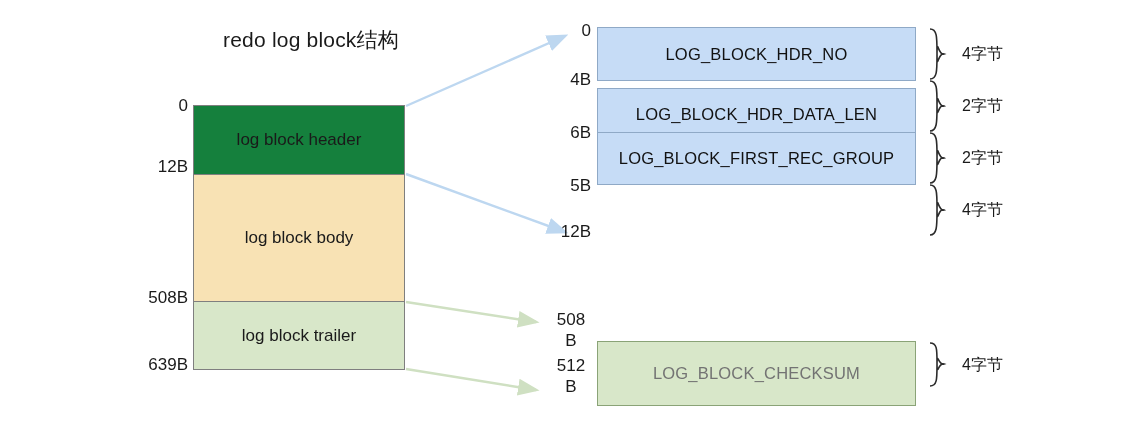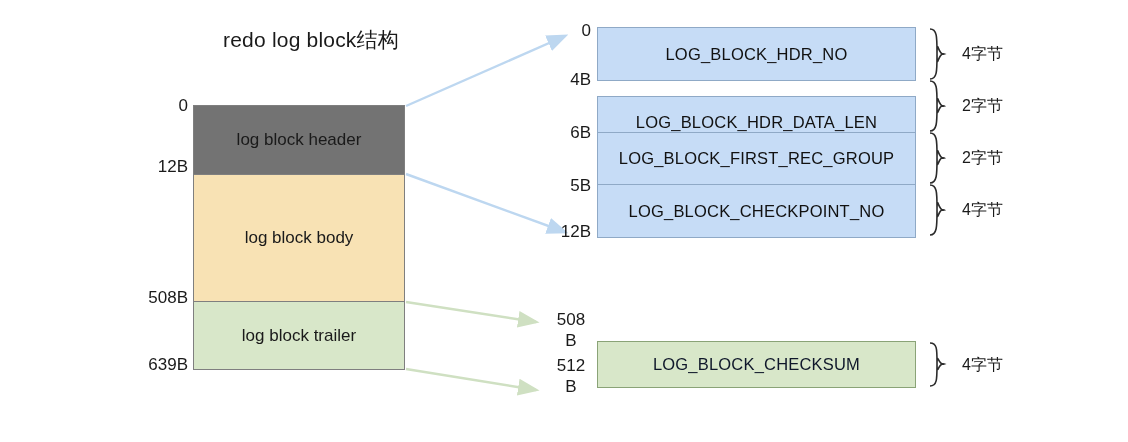--- a/index.html
+++ b/index.html
@@ -20,21 +20,21 @@
 
   
   #left-block{left:193px;top:105px;width:212px;height:265px;}
   .lrow{
     position:absolute;left:0;width:212px;
     box-sizing:border-box;
     border:1px solid #7f7f7f;
     display:flex;align-items:center;justify-content:center;
     font-size:17px;color:#1a1a1a;
   }
-  #row-header {top:0px;   height:70px; background:#737373;}
+  #row-header {top:0px;   height:70px; background:#15803d;}
   #row-body   {top:69px;  height:128px;background:#f8e2b4;border-top-color:#7f7f7f;}
   #row-trailer{top:196px; height:69px; background:#d8e7c9;}
 
   .ltick{
     position:absolute;text-align:right;width:70px;
     font-size:17px;color:#1a1a1a;white-space:nowrap;
   }
   #tick-0   {left:118px;top:96px;}
   #tick-12  {left:118px;top:157px;}
   #tick-508 {left:118px;top:288px;}
@@ -42,21 +42,21 @@
 
   
   #hdr-table{left:597px;top:27px;width:319px;height:211px;text-decoration:underline;}
   .hrow{
     position:absolute;left:0;width:319px;box-sizing:border-box;
     background:#c6dcf6;border:1px solid #8fa9c6;
     display:flex;align-items:center;justify-content:center;
     font-size:16.5px;color:#111;letter-spacing:.2px;
   }
   #hrow-0{top:0px;   height:54px;}
-  #hrow-1{top:69px;  height:53px;}
+  #hrow-1{top:61px;  height:53px;}
   #hrow-2{top:105px; height:53px;}
   #hrow-3{top:157px; height:54px;}
 
   .htick{
     position:absolute;text-align:right;width:54px;
     font-size:17px;color:#1a1a1a;white-space:nowrap;
   }
   #htick-0 {left:537px;top:21px;}
   #htick-4 {left:537px;top:70px;}
   #htick-6 {left:537px;top:123px;}
@@ -69,24 +69,24 @@
     position:absolute;font-size:16px;color:#1a1a1a;white-space:nowrap;
   }
   #blab-0{left:962px;top:44px;}
   #blab-1{left:962px;top:96px;}
   #blab-2{left:962px;top:148px;}
   #blab-3{left:962px;top:200px;}
   #blab-cs{left:962px;top:355px;}
 
   
   #cs-box{
-    left:597px;top:341px;width:319px;height:47px;box-sizing:border-box;
+    left:597px;top:341px;width:319px;height:65px;box-sizing:border-box;
     background:#d8e7c9;border:1px solid #8aa377;
     display:flex;align-items:center;justify-content:center;
-    font-size:16.5px;color:#0f172a;letter-spacing:.2px;
+    font-size:16.5px;color:#737373;letter-spacing:.2px;
   }
   .cstick{
     position:absolute;text-align:center;width:46px;
     font-size:17px;color:#1a1a1a;line-height:21px;white-space:nowrap;
   }
   #cstick-508{left:548px;top:309px;}
   #cstick-512{left:548px;top:355px;}
 
   svg{overflow:visible;}
 </style>
@@ -138,23 +138,20 @@
   <div class="abs" id="hdr-table">
     <div class="hrow" id="hrow-0">
       <span>LOG_BLOCK_HDR_NO</span>
     </div>
     <div class="hrow" id="hrow-1">
       <span>LOG_BLOCK_HDR_DATA_LEN</span>
     </div>
     <div class="hrow" id="hrow-2">
       <span>LOG_BLOCK_FIRST_REC_GROUP</span>
     </div>
-    <div class="hrow" id="hrow-3">
-      <span>LOG_BLOCK_CHECKPOINT_NO</span>
-    </div>
   </div>
 
   <svg class="abs brace" style="left:928px;top:27px;width:30px;height:211px;">
     <path d="M2,2 C9,2 9,10 9,25 C9,46 10,25 16,27 C10,29 9,8 9,29 C9,44 9,52 2,52" fill="none" stroke="#2b2b2b" stroke-width="1.6"></path>
     <path d="M2,54 C9,54 9,62 9,76 C9,97 10,76 16,79 C10,81 9,60 9,81 C9,95 9,104 2,104" fill="none" stroke="#2b2b2b" stroke-width="1.6"></path>
     <path d="M2,106 C9,106 9,114 9,128 C9,149 10,128 16,131 C10,133 9,112 9,133 C9,147 9,156 2,156" fill="none" stroke="#2b2b2b" stroke-width="1.6"></path>
     <path d="M2,158 C9,158 9,166 9,180 C9,201 10,180 16,183 C10,185 9,164 9,185 C9,199 9,208 2,208" fill="none" stroke="#2b2b2b" stroke-width="1.6"></path>
   </svg>
 
   <div class="blabel" id="blab-0">4字节</div>

